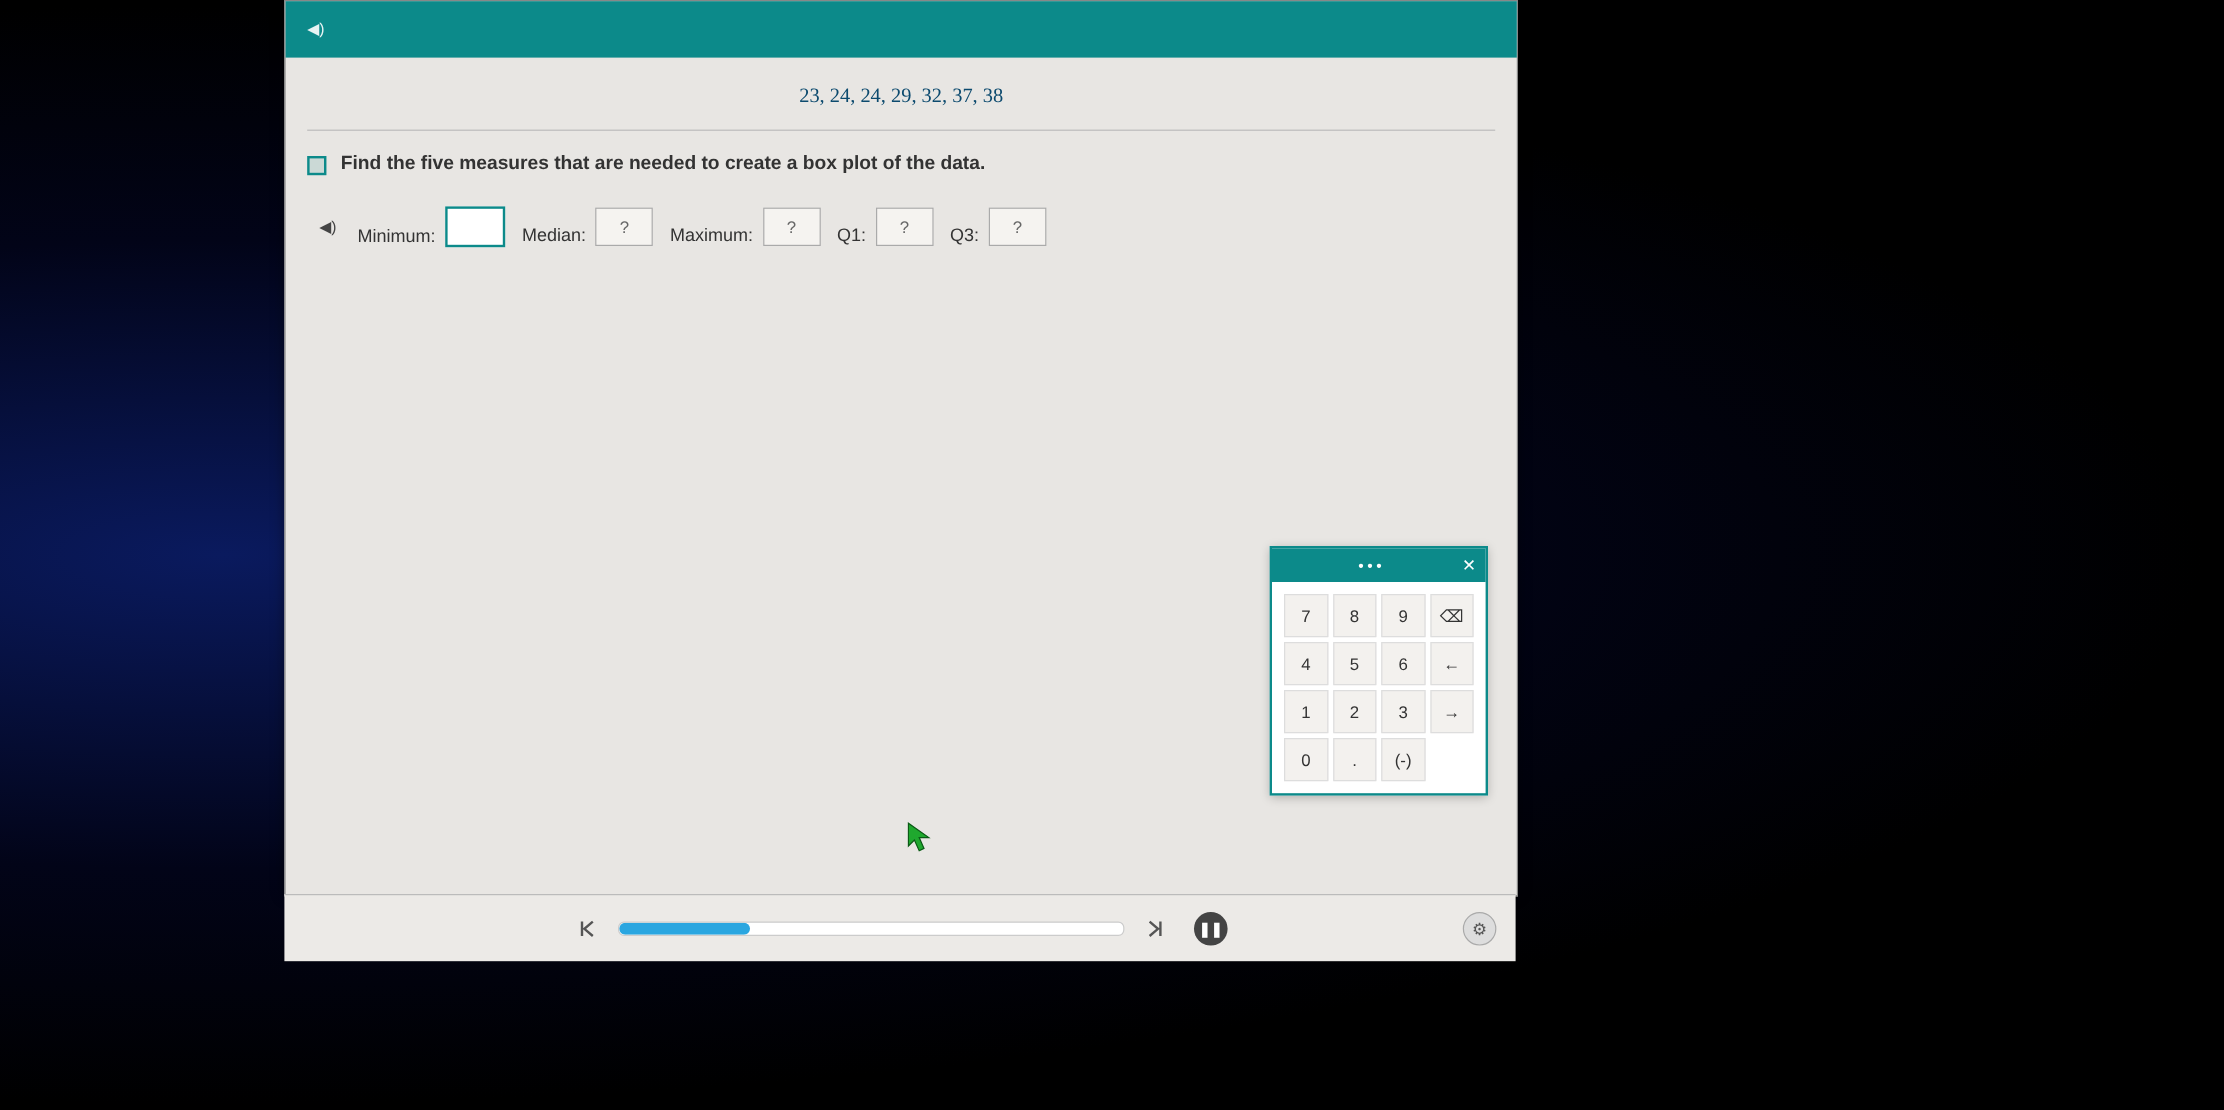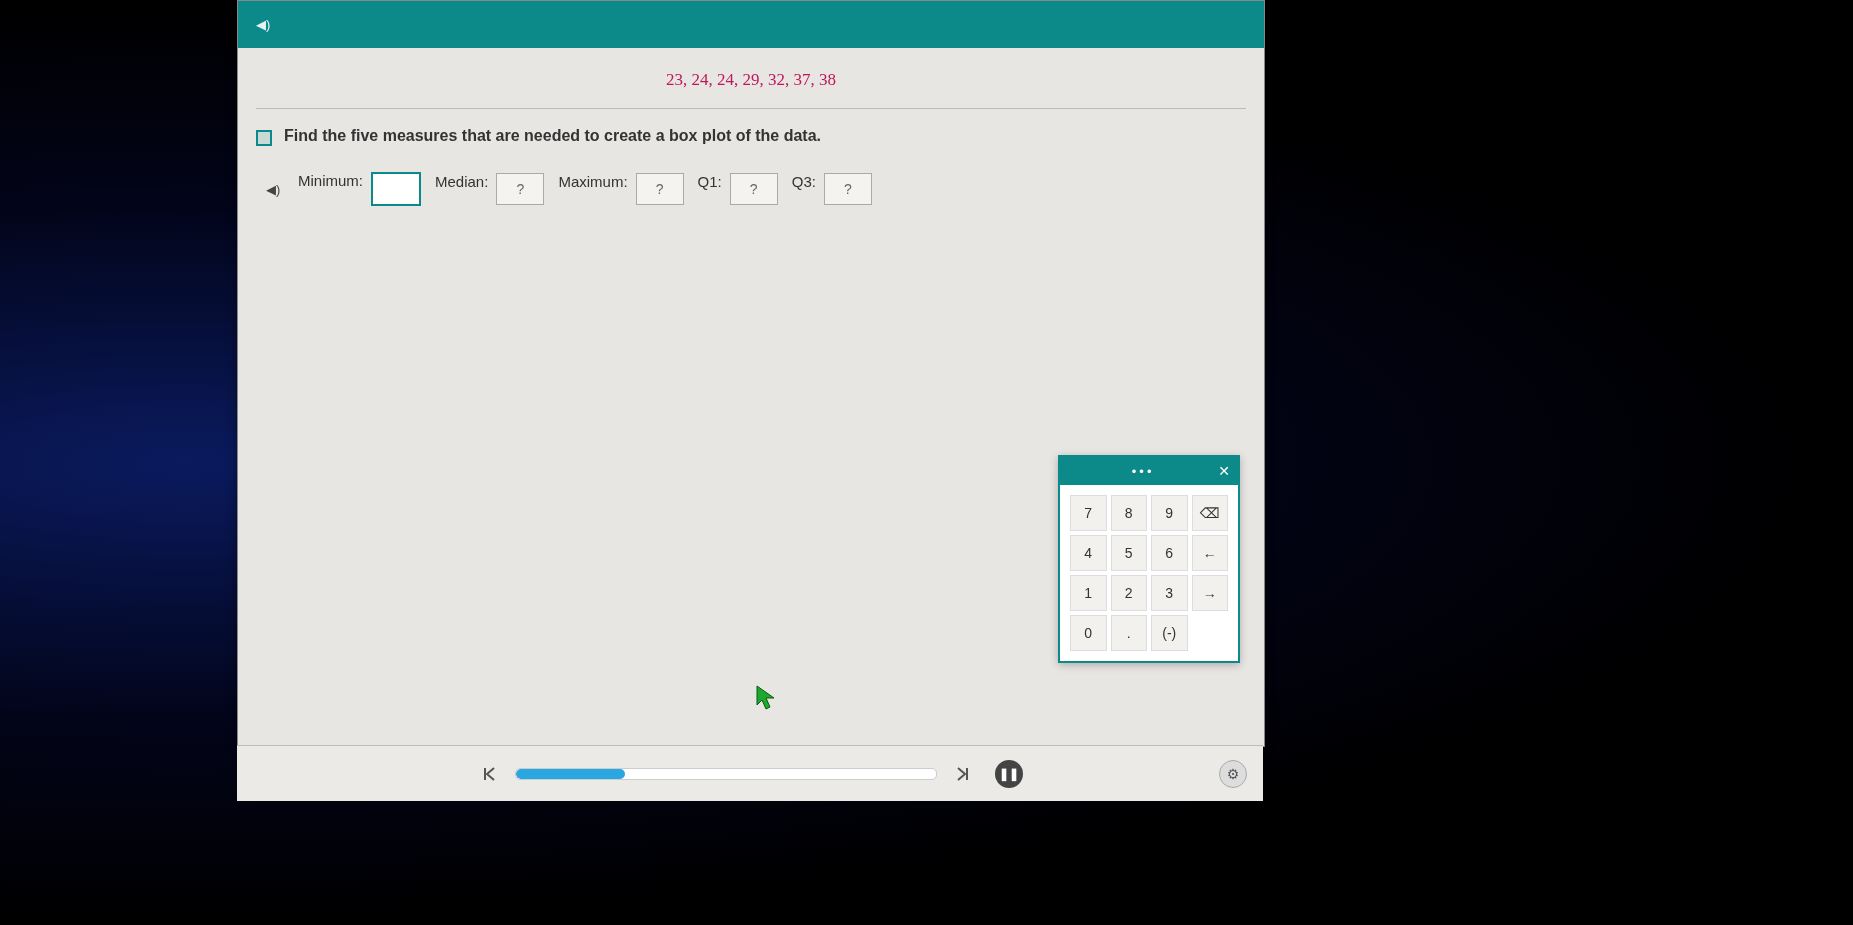--- a/index.html
+++ b/index.html
@@ -1,27 +1,27 @@
 <!DOCTYPE html>
 <html><head>
 <meta charset="utf-8">
 <style>
 html,body{margin:0;padding:0;height:100%;font-family:Arial,Helvetica,sans-serif;background:#000}
 .screen{width:1853px;height:925px;background:radial-gradient(ellipse at 10% 50%,#0a1a5e 0%,#020418 40%,#000 70%);position:relative;overflow:hidden}
 .app{position:absolute;left:237px;top:0;width:1026px;height:745px;background:#e8e6e3;border:1px solid #888;box-shadow:0 0 10px rgba(0,0,0,.4)}
 .qheader{background:#0c8a8a;color:#fff;padding:10px 18px 12px 18px;font-size:15px;line-height:1.5;display:flex}
 .qheader .audio{width:20px;flex-shrink:0;padding-top:2px}
 .qheader .txt{flex:1;padding-left:8px}
-.dataset{text-align:center;font-family:Georgia,serif;font-size:17px;padding:22px 0 18px 0;border-bottom:1px solid #bbb;margin:0 18px;color:#be185d}
-.instr{display:flex;align-items:center;padding:18px 18px 8px 18px}
+.dataset{text-align:center;font-family:Georgia,serif;font-size:17px;padding:22px 0 18px 0;border-bottom:1px solid #bbb;margin:0 18px;color:#0c4a6e}
+.instr{display:flex;align-items:flex-end;padding:18px 18px 8px 18px}
 .instr .sq{width:12px;height:12px;border:2px solid #0c8a8a;background:#0c8a8a22;margin-top:3px;margin-right:12px;flex-shrink:0}
 .instr .txt{font-weight:bold;color:#333;font-size:16px}
 .answers{display:flex;align-items:center;padding:18px 18px 10px 28px;gap:14px;color:#333;font-size:15px;flex-wrap:wrap}
 .answers .audio{width:18px}
-.ansbox{display:inline-flex;align-items:flex-start;gap:8px}
+.ansbox{display:inline-flex;align-items:flex-end;gap:8px}
 .ansbox input{width:42px;height:28px;border:1px solid #aaa;text-align:center;font-size:14px;background:#f5f3f0;font-family:inherit;color:#666}
 .ansbox input.active{border:2px solid #0c8a8a;background:#fff}
 .footer{position:absolute;left:237px;top:745px;width:1026px;height:55px;background:#eceae7;border-top:1px solid #bbb;display:flex;align-items:center;justify-content:center;gap:12px}
 .prog{display:flex;align-items:center;gap:12px}
 .progbar{width:420px;height:10px;background:#fff;border:1px solid #ccc;border-radius:5px;overflow:hidden}
 .progfill{width:26%;height:100%;background:#2aa6e0;border-radius:5px}
 .navbtn{width:26px;height:26px;display:flex;align-items:center;justify-content:center;color:#555;font-size:16px}
 .pausebtn{width:28px;height:28px;border-radius:50%;background:#444;color:#fff;display:flex;align-items:center;justify-content:center;font-size:12px;font-weight:bold;margin-left:8px}
 .gear{position:absolute;right:16px;width:26px;height:26px;border-radius:50%;background:#ddd;border:1px solid #aaa;display:flex;align-items:center;justify-content:center;color:#555;font-size:14px}
 .keypad{position:absolute;right:24px;top:454px;width:178px;background:#fff;border:2px solid #0c8a8a;box-shadow:0 2px 8px rgba(0,0,0,.25)}

